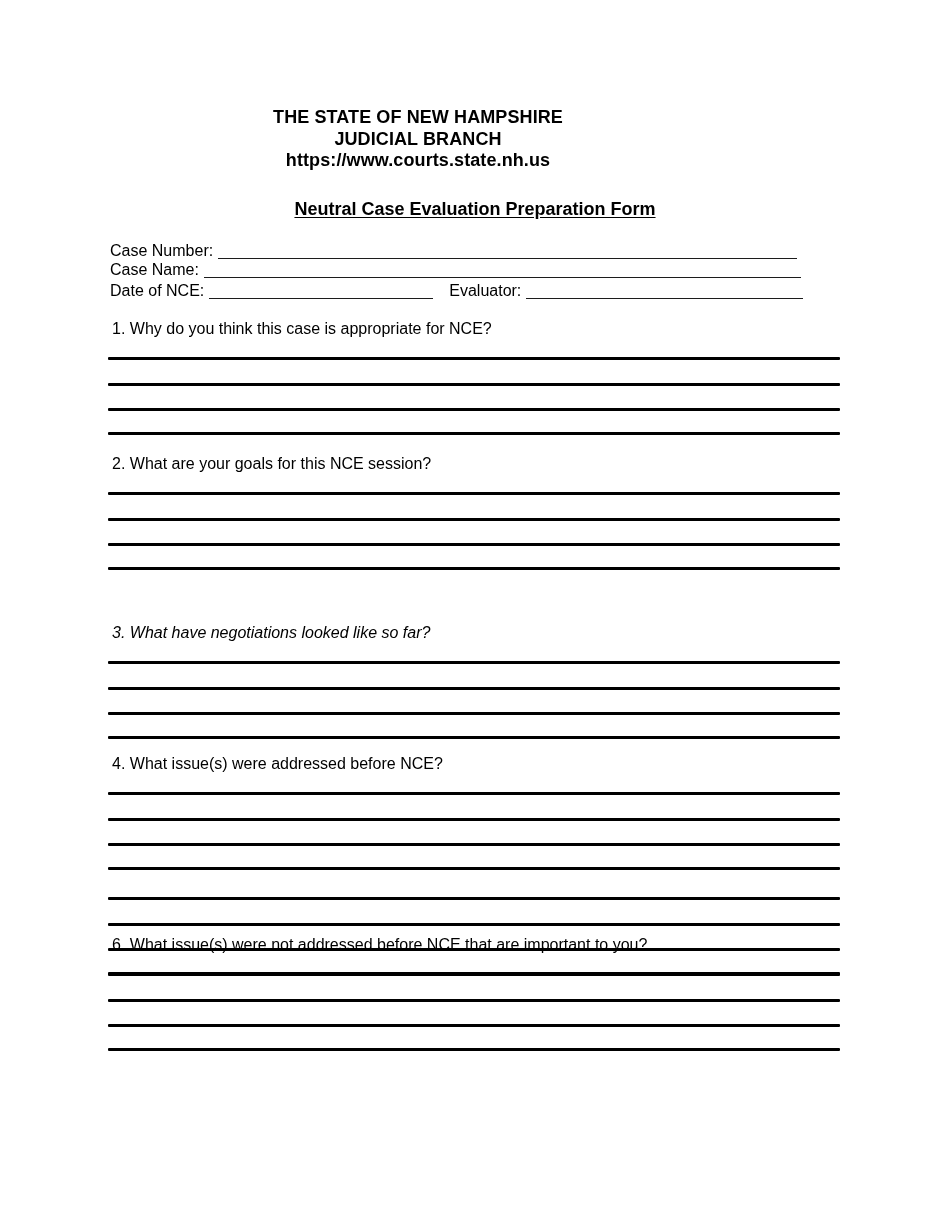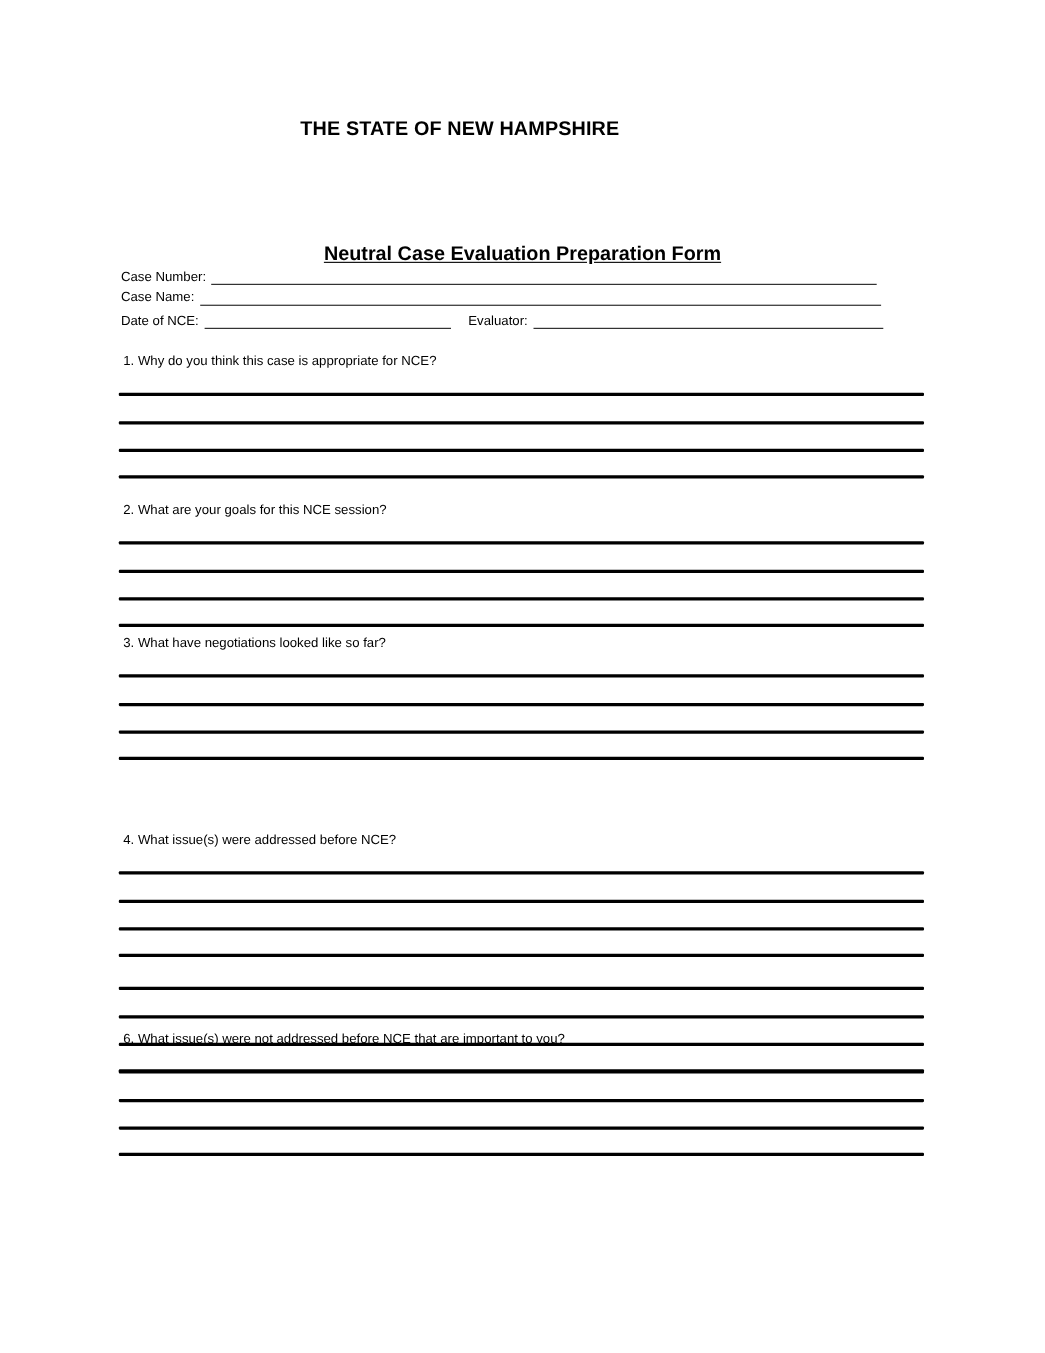--- a/index.html
+++ b/index.html
@@ -30,28 +30,27 @@
   .form-title {
     position: absolute;
     top: 199px;
     left: 0;
     width: 950px;
     text-align: center;
     font-weight: bold;
     font-size: 18px;
     text-decoration: underline;
     text-underline-offset: 2px;
-    margin-top: 21px;
   }
   .field-row {
     position: absolute;
     left: 110px;
     display: flex;
     align-items: flex-end;
-    font-size: 12px;
+    font-size: 16px;
     line-height: 18px;
     height: 19px;
     white-space: nowrap;
   }
   .field-row .lbl {
     padding-right: 5px;
   }
   .fline {
     border-bottom: 1.4px solid #1c1c1c;
     margin-bottom: 1px;
@@ -66,50 +65,52 @@
   .qblock {
     position: absolute;
     left: 0;
     width: 950px;
     height: 135px;
   }
   .qtext {
     position: absolute;
     left: 112px;
     top: 0;
-    font-size: 12px;
+    font-size: 16px;
     line-height: 17px;
     white-space: nowrap;
   }
   .rule {
     position: absolute;
     left: 108px;
     width: 732px;
     height: 2.6px;
     background: #000000;
     border-radius: 1px;
   }
   .r1 { top: 37px; }
   .r2 { top: 63px; }
   .r3 { top: 88px; }
   .r4 { top: 112px; }
   .q1 { top: 320px; }
   .q2 { top: 455px; padding-left: 15px; }
-  .q3 { top: 576px; }
+  .q3 { top: 624px; font-style: italic; }
   .q4 { top: 755px; }
   .q5 { top: 860px; }
   .q6 { top: 936px; }
 </style>
 </head>
 <body>
 
 <div class="page">
 
   <div class="header">
     <div>THE STATE OF NEW HAMPSHIRE</div>
+    <div>JUDICIAL BRANCH</div>
+    <div>https://www.courts.state.nh.us</div>
   </div>
 
   <div class="form-title">Neutral Case Evaluation Preparation Form</div>
 
   <div class="field-row row-casenumber">
     <span class="lbl">Case Number:</span>
     <span class="fline grow"></span>
   </div>
 
   <div class="field-row row-datence">

